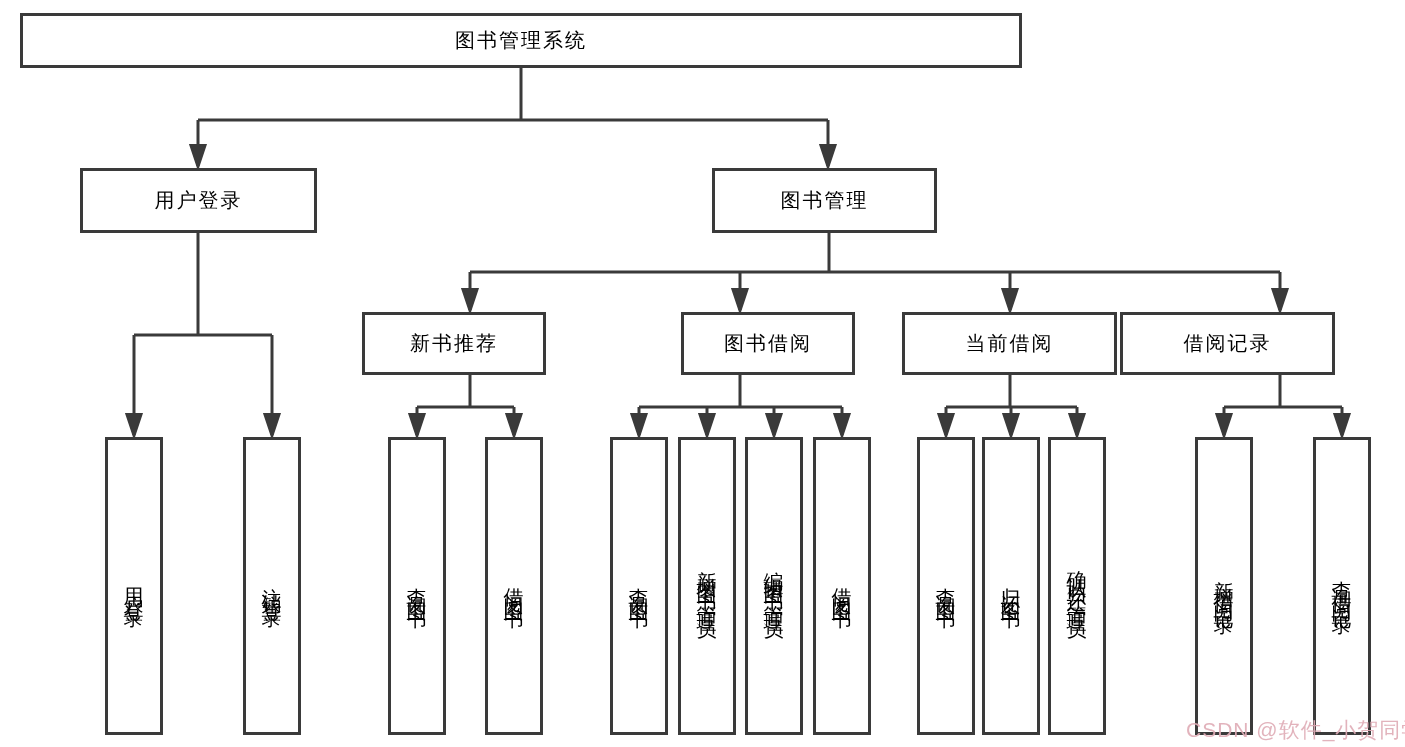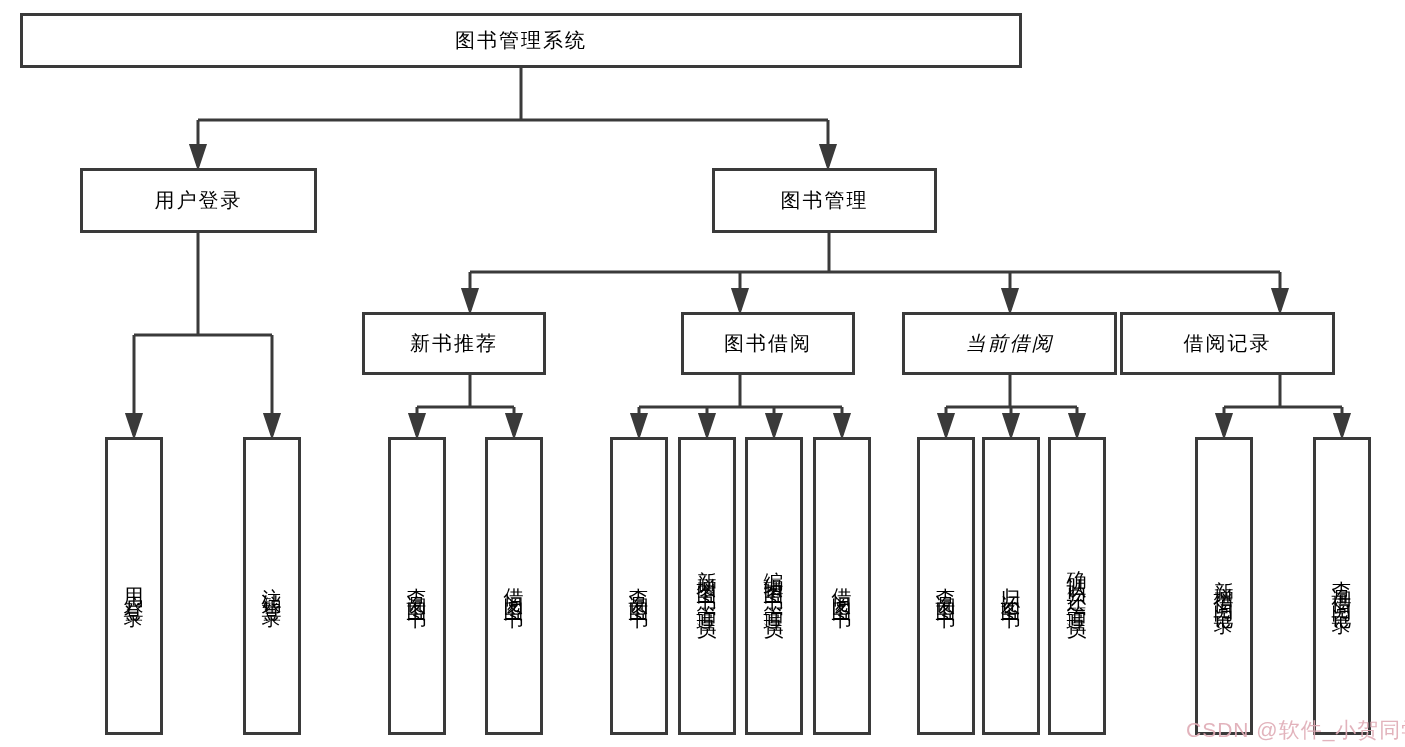--- a/index.html
+++ b/index.html
@@ -45,21 +45,21 @@
     text-orientation: mixed;
     letter-spacing: 7px;
     line-height: 1;
   }
   
   .root-box        { left: 20px;   top: 13px;  width: 1002px; height: 55px; }
   .n-user-login    { left: 80px;   top: 168px; width: 237px;  height: 65px; }
   .n-book-mgmt     { left: 712px;  top: 168px; width: 225px;  height: 65px; }
   .n-new-book      { left: 362px;  top: 312px; width: 184px;  height: 63px; }
   .n-book-borrow   { left: 633px;  top: 312px; width: 174px;  height: 63px; margin-left: 48px; }
-  .n-cur-borrow    { left: 902px;  top: 312px; width: 215px;  height: 63px; font-style: italic; }
+  .n-cur-borrow    { left: 902px;  top: 312px; width: 215px;  height: 63px; }
   .n-borrow-rec    { left: 1120px; top: 312px; width: 215px;  height: 63px; }
   .leaf            { top: 437px;   width: 58px; height: 298px; }
   .l-1a { left: 105px; }  .l-1b { left: 243px; }
   .l-2a { left: 388px; }  .l-2b { left: 485px; }
   .l-3a { left: 610px; }  .l-3b { left: 678px; }  .l-3c { left: 745px; }  .l-3d { left: 813px; }
   .l-4a { left: 917px; }  .l-4b { left: 982px; }  .l-4c { left: 1048px; }
   .l-5a { left: 1195px; } .l-5b { left: 1313px; }
   .watermark {
     position: absolute;
     left: 1186px;

